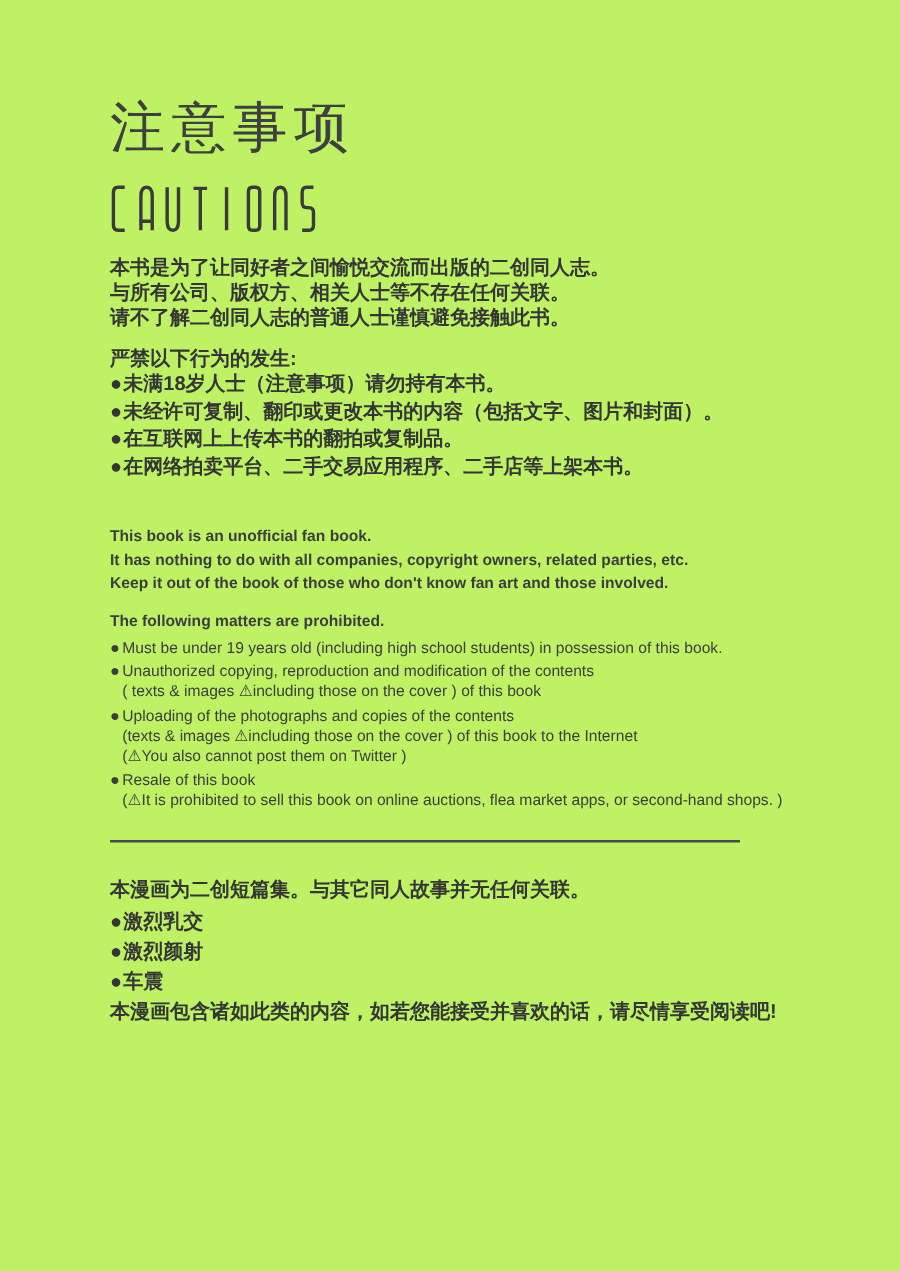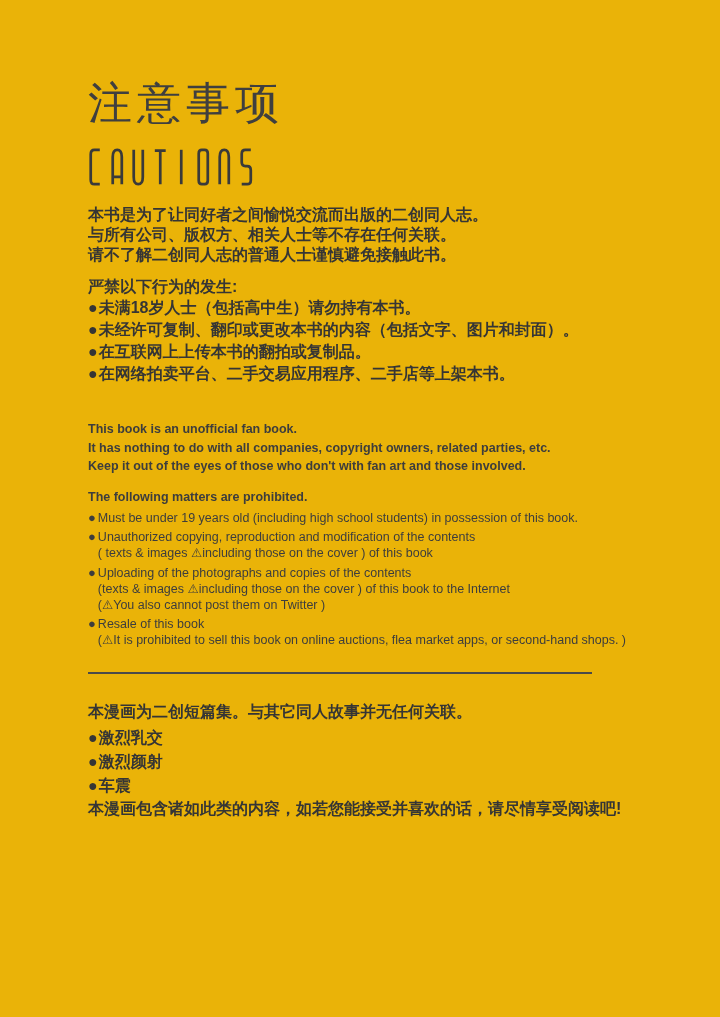--- a/index.html
+++ b/index.html
@@ -1,19 +1,19 @@
 <!DOCTYPE html>
 <html><head>
 <meta charset="utf-8">
 <style>
   html,body { margin:0; padding:0; background:#ffffff; }
   .page {
     position:relative;
     width:720px; height:1017px;
-    background:#eab308;
+    background:#bef264;
     font-family:"Liberation Sans", sans-serif;
     color:#3a3a3a;
     overflow:hidden;
   }
   .abs { position:absolute; left:88px; }
 
   
   .title-zh {
     top:78px;
     font-size:44px;
@@ -98,40 +98,40 @@
     <div>本书是为了让同好者之间愉悦交流而出版的二创同人志。</div>
     <div>与所有公司、版权方、相关人士等不存在任何关联。</div>
     <div>请不了解二创同人志的普通人士谨慎避免接触此书。</div>
   </div>
 
   <div class="abs zh proh-zh-heading">严禁以下行为的发生:</div>
 
   <div class="abs zh proh-zh-list">
     <div class="zh-item">
       <span class="bullet">●</span>
-      <span>未满18岁人士（包括高中生）请勿持有本书。</span>
+      <span>未满18岁人士（注意事项）请勿持有本书。</span>
     </div>
     <div class="zh-item">
       <span class="bullet">●</span>
       <span>未经许可复制、翻印或更改本书的内容（包括文字、图片和封面）。</span>
     </div>
     <div class="zh-item">
       <span class="bullet">●</span>
       <span>在互联网上上传本书的翻拍或复制品。</span>
     </div>
     <div class="zh-item">
       <span class="bullet">●</span>
       <span>在网络拍卖平台、二手交易应用程序、二手店等上架本书。</span>
     </div>
   </div>
 
   <div class="abs en intro-en">
     <div>This book is an unofficial fan book.</div>
     <div>It has nothing to do with all companies, copyright owners, related parties, etc.</div>
-    <div>Keep it out of the eyes of those who don't with fan art and those involved.</div>
+    <div>Keep it out of the book of those who don't know fan art and those involved.</div>
   </div>
 
   <div class="abs en proh-en-heading">The following matters are prohibited.</div>
 
   <div class="abs en proh-en-list">
     <div class="en-item">
       <span class="bullet">●</span>
       <div class="en-lines">
         <div>Must be under 19 years old (including high school students) in possession of this book.</div>
       </div>

